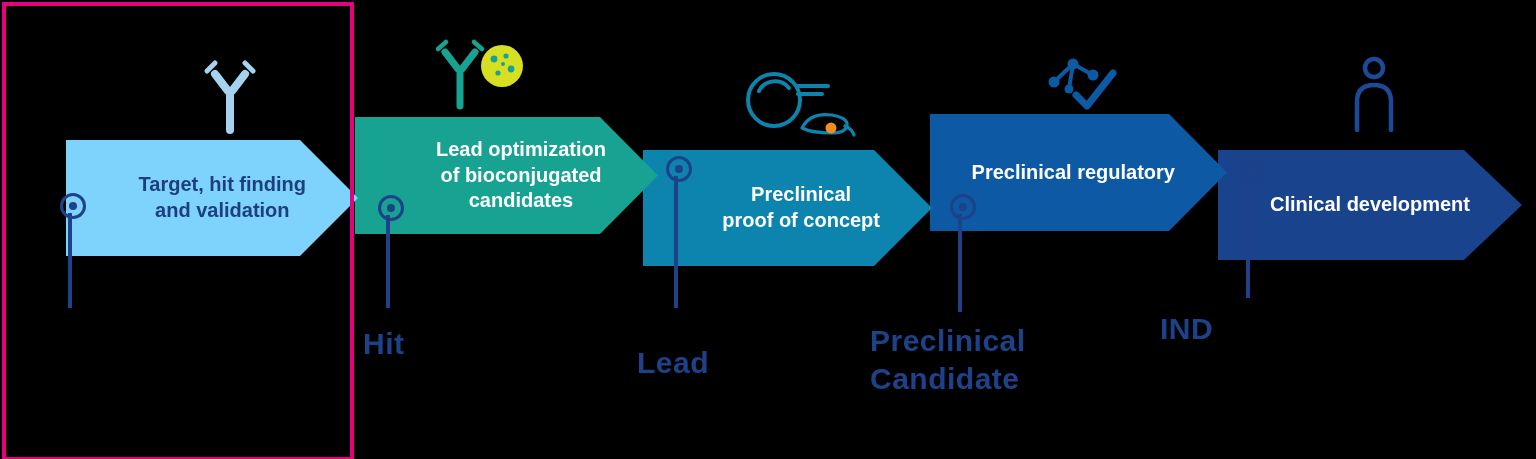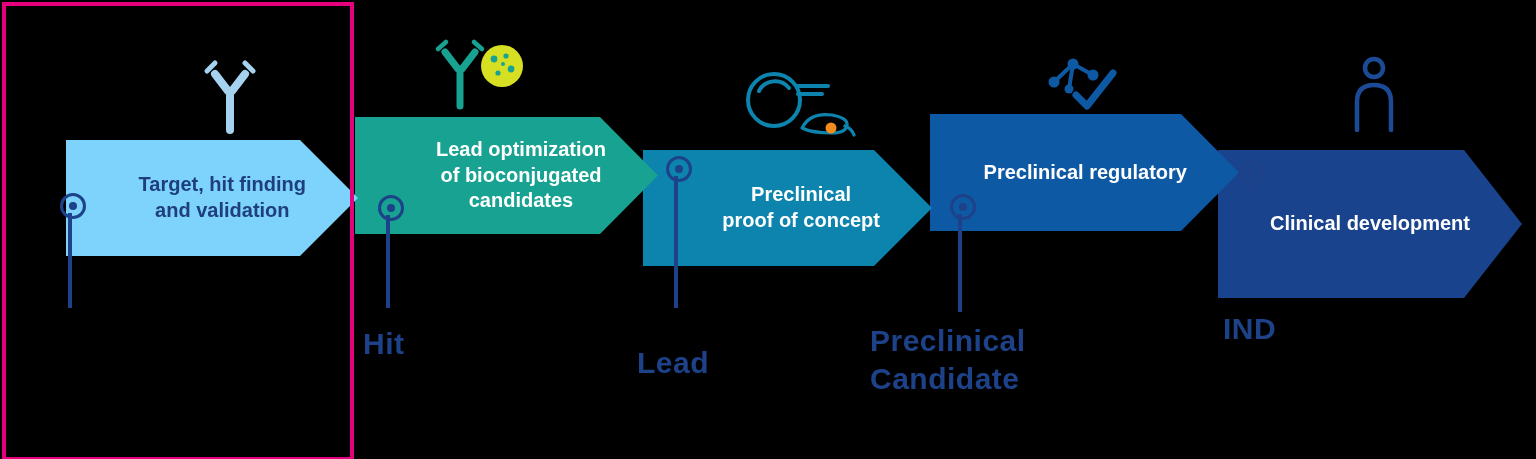--- a/index.html
+++ b/index.html
@@ -7,22 +7,22 @@
           font-family:"Liberation Sans","DejaVu Sans",sans-serif;}
   .highlight-box{position:absolute;left:2px;top:2px;width:344px;height:451px;
                  border:4px solid #e6007e;z-index:30;pointer-events:none;}
   .stage{position:absolute;display:flex;align-items:center;justify-content:flex-end;
          font-weight:bold;font-size:20px;line-height:1.28;text-align:center;
          clip-path:polygon(0 0, calc(100% - 58px) 0, 100% 50%, calc(100% - 58px) 100%, 0 100%);}
   .stage .stage-label{display:block;padding-right:52px;white-space:pre-line;}
   .s1{left:66px;top:140px;width:292px;height:116px;z-index:15;}
   .s2{left:355px;top:117px;width:303px;height:117px;z-index:14;}
   .s3{left:643px;top:150px;width:289px;height:116px;z-index:13;}
-  .s4{left:930px;top:114px;width:297px;height:117px;z-index:12;padding-left:12px;}
-  .s5{left:1218px;top:150px;width:304px;height:148px;z-index:11;}
+  .s4{left:930px;top:114px;width:297px;height:117px;z-index:12;}
+  .s5{left:1218px;top:150px;width:304px;height:110px;z-index:11;}
   .icon{position:absolute;z-index:20;}
   .pin-circle{position:absolute;width:20px;height:20px;border:3px solid #1d4289;
               border-radius:50%;z-index:25;}
   .pin-circle::after{content:"";position:absolute;left:50%;top:50%;
               transform:translate(-50%,-50%);width:8px;height:8px;background:#1d4289;border-radius:50%;}
   .pin-line{position:absolute;width:4px;background:#1d4289;z-index:24;}
   .milestone-label{position:absolute;font-weight:bold;font-size:30px;color:#1d4289;
               line-height:1.27;white-space:pre-line;z-index:25;letter-spacing:0.5px;}
 </style>
 </head>
@@ -142,15 +142,15 @@
   <div class="pin-line" style="left:674px;top:176px;height:132px"></div>
   <div class="milestone-label" style="left:637px;top:344px">Lead</div>
 
   <div class="pin-circle" style="left:950px;top:194px"></div>
   <div class="pin-line" style="left:958px;top:214px;height:98px"></div>
   <div class="milestone-label" style="left:870px;top:322px">Preclinical
 Candidate</div>
 
   <div class="pin-circle" style="left:1238px;top:160px"></div>
   <div class="pin-line" style="left:1246px;top:180px;height:118px"></div>
-  <div class="milestone-label" style="left:1223px;top:310px">IND</div>
+  <div class="milestone-label" style="left:1160px;top:310px">IND</div>
 
 </div>
 
 </body></html>

